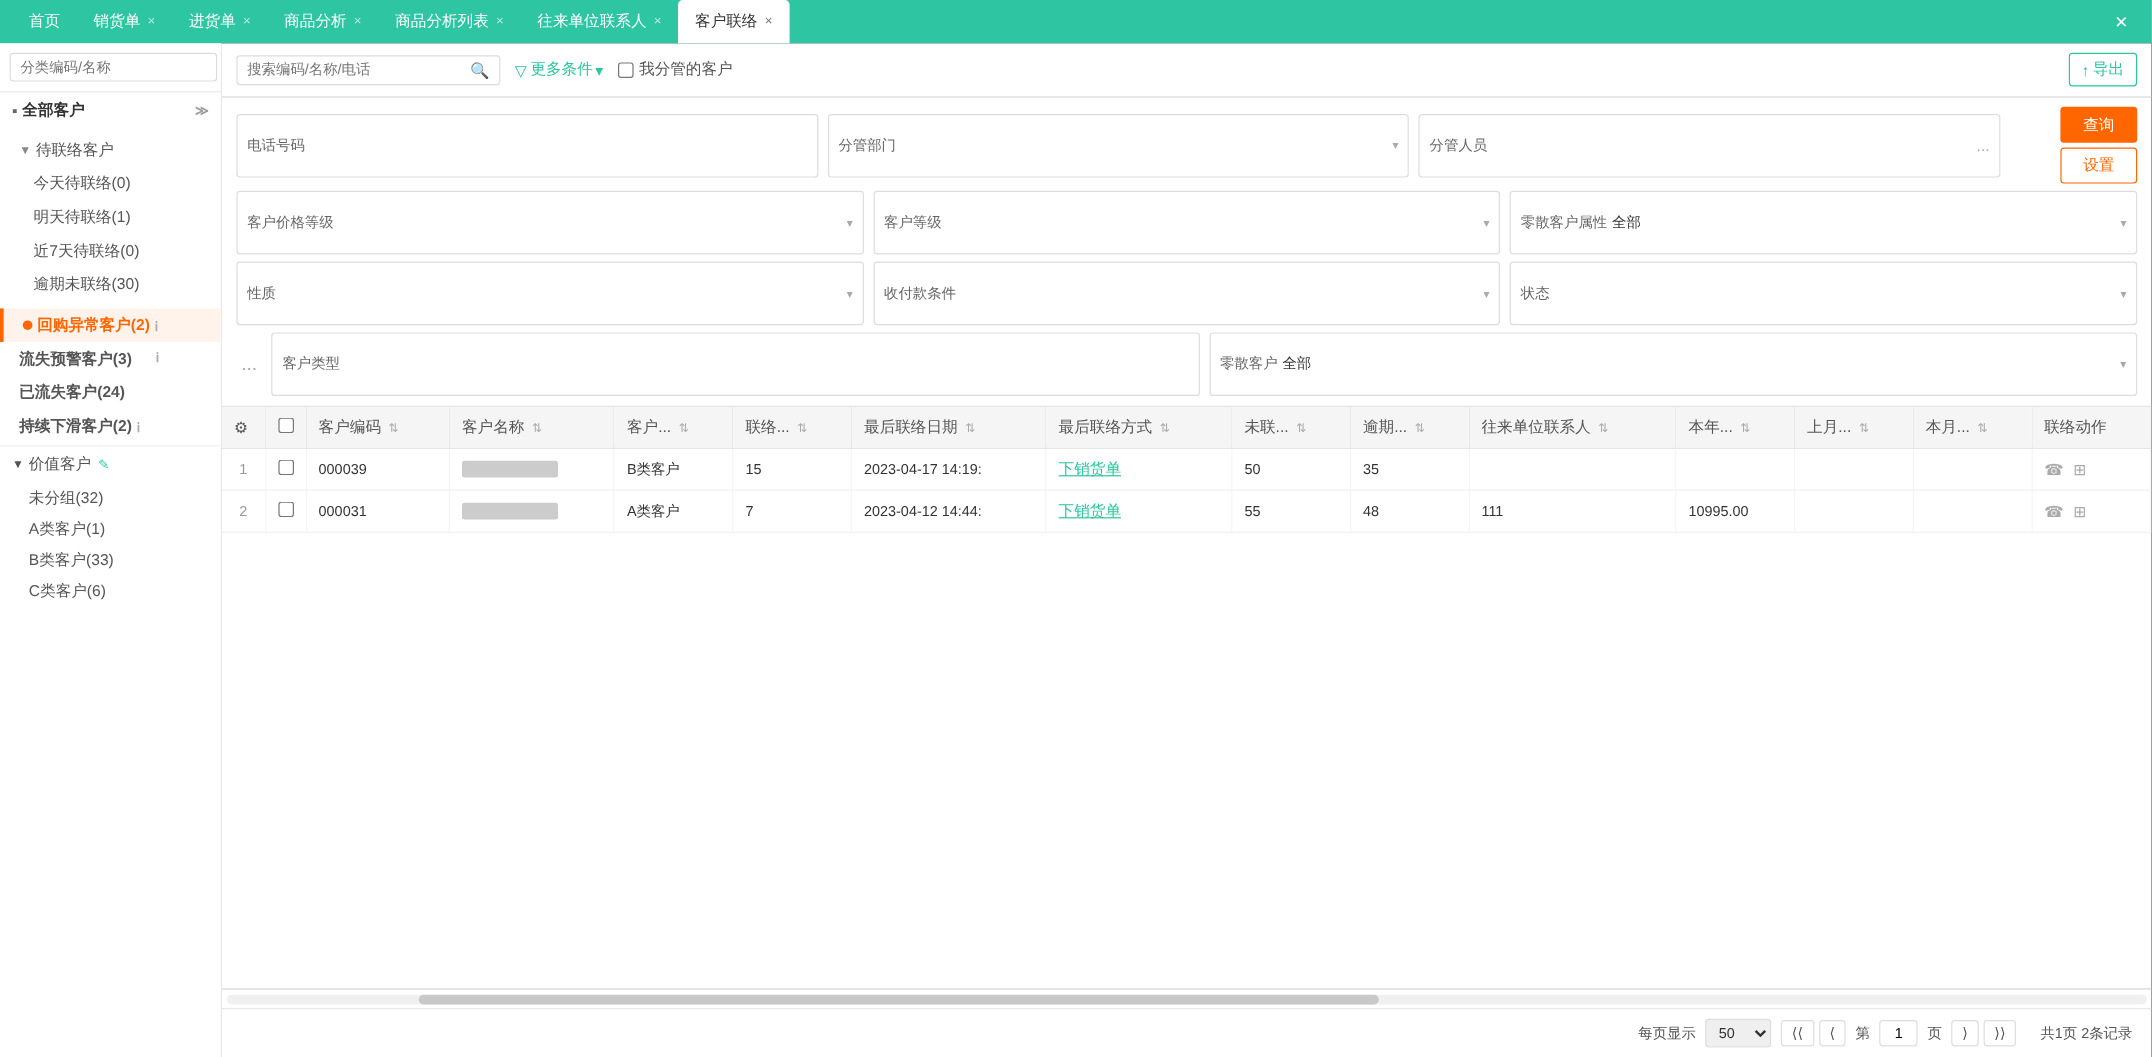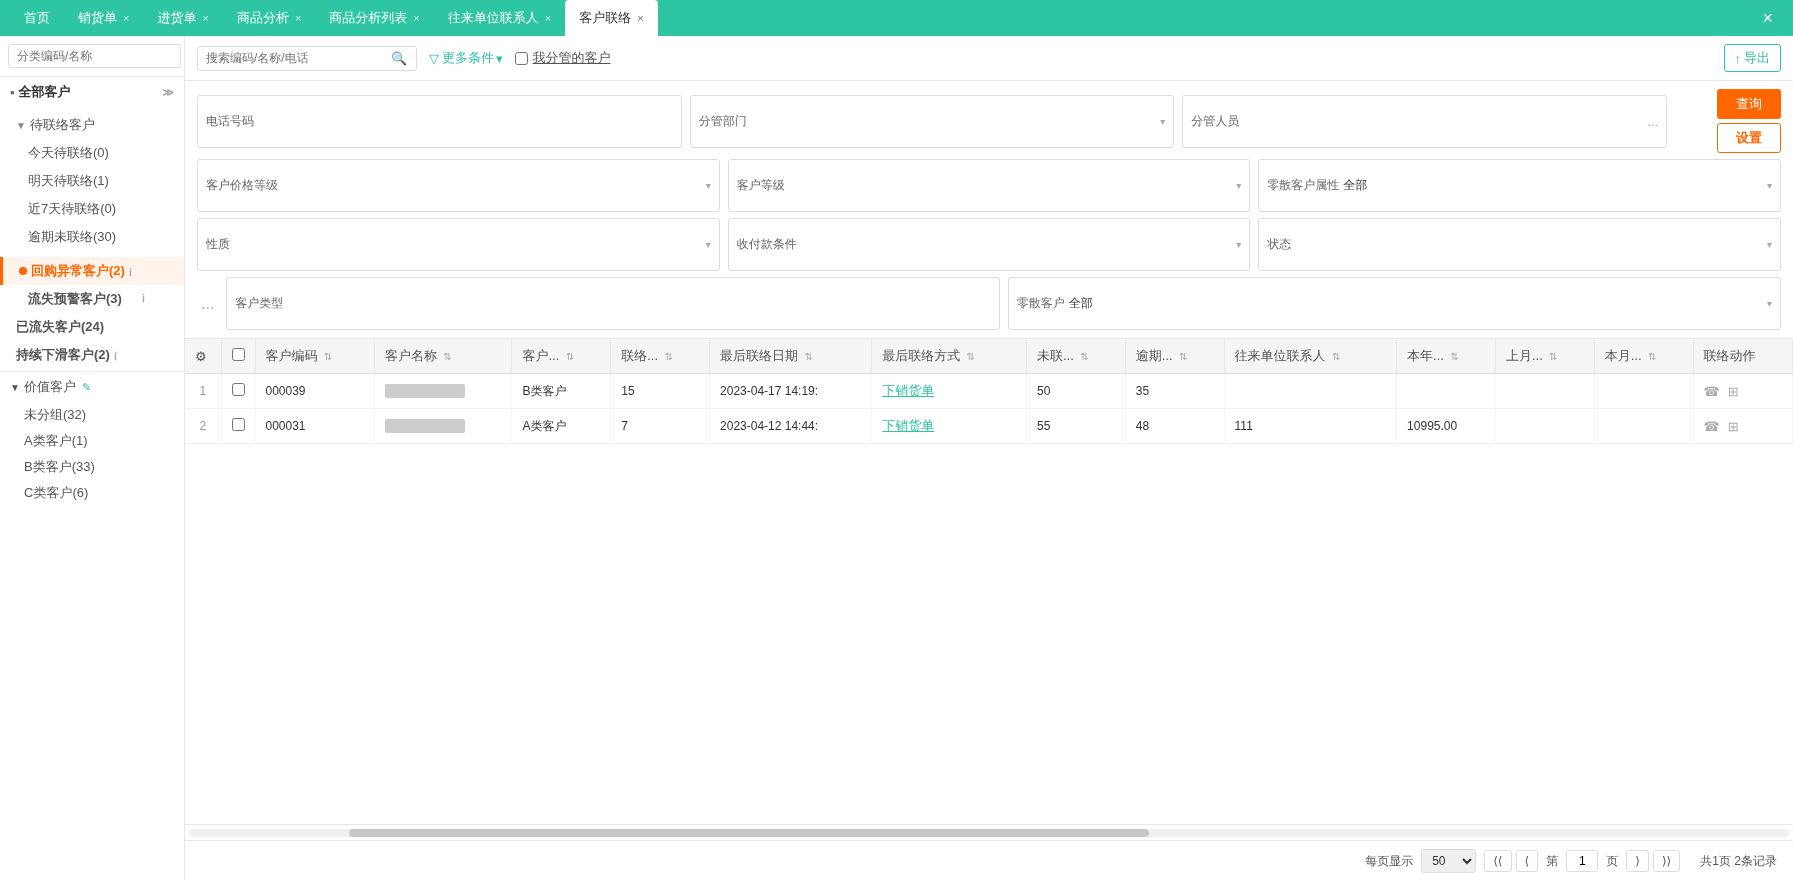--- a/index.html
+++ b/index.html
@@ -77,21 +77,21 @@
     .filter-search-wrap input {
       border: none; outline: none; font-size: 12px; flex: 1; color: #666;
     }
     .filter-search-wrap .s-icon { color: #2dc5a2; margin-left: 4px; cursor: pointer; }
     .more-conditions {
       display: flex; align-items: center; color: #2dc5a2; cursor: pointer; font-size: 12px;
       white-space: nowrap;
     }
     .more-conditions .funnel { margin-right: 3px; }
     .my-customers {
-      display: flex; align-items: center; gap: 5px; color: #555; font-size: 12px; cursor: pointer; text-decoration: underline;
+      display: flex; align-items: center; gap: 5px; color: #555; font-size: 12px; cursor: pointer;
     }
     .my-customers input[type=checkbox] { cursor: pointer; }
     .export-btn {
       margin-left: auto; display: flex; align-items: center; color: #2dc5a2;
       cursor: pointer; font-size: 12px; border: 1px solid #2dc5a2;
       border-radius: 3px; padding: 4px 10px;
     }
 
     
     .adv-filter {
@@ -112,21 +112,21 @@
     .filter-field .arrow { color: #aaa; font-size: 10px; }
     .filter-field.wide { flex: 2; }
     .filter-dots { color: #aaa; cursor: pointer; padding: 0 4px; font-size: 16px; align-self: center; }
     .action-btns { display: flex; flex-direction: column; gap: 4px; margin-left: 8px; padding-left: 34px; }
     .btn-query {
       background: #f60; color: white; border: none; border-radius: 3px;
       padding: 6px 18px; cursor: pointer; font-size: 13px; white-space: nowrap;
     }
     .btn-settings {
       background: white; color: #f60; border: 1px solid #f60; border-radius: 3px;
-      padding: 5px 18px; cursor: pointer; font-size: 13px; white-space: nowrap; font-weight: bold;
+      padding: 5px 18px; cursor: pointer; font-size: 13px; white-space: nowrap;
     }
 
     
     .tooltip-box {
       position: absolute; left: 20px; top: 228px; z-index: 100;
       background: white; border: 1px solid #ddd; border-radius: 4px;
       padding: 8px 12px; font-size: 12px; color: #555;
       box-shadow: 0 2px 8px rgba(0,0,0,0.15); max-width: 320px;
     }
 
@@ -264,21 +264,21 @@
           <span>逾期未联络(30)</span>
         </div>
       </div>
 
       <div style="padding: 2px 0; font-weight: bold;">
         <div class="sidebar-item active" style="padding-left: 16px; display: flex; align-items: center; gap: 4px;">
           <span style="display:inline-block; width: 8px; height: 8px; background: #f60; border-radius: 50%; flex-shrink: 0;"></span>
           <span>回购异常客户(2)</span>
           <span style="color: #aaa; font-size: 11px;">ℹ</span>
         </div>
-        <div class="sidebar-item" style="padding-left: 28px; display: flex; align-items: flex-start; gap: 20px;">
+        <div class="sidebar-item" style="padding-left: 16px; display: flex; align-items: flex-start; gap: 20px;">
           <span>流失预警客户(3)</span>
           <span style="color: #aaa; font-size: 11px;">ℹ</span>
         </div>
         <div class="sidebar-item" style="padding-left: 16px;">
           <span>已流失客户(24)</span>
         </div>
         <div class="sidebar-item" style="padding-left: 16px; display: flex; align-items: center; gap: 4px;">
           <span>持续下滑客户(2)</span>
           <span style="color: #aaa; font-size: 11px;">ℹ</span>
         </div>

